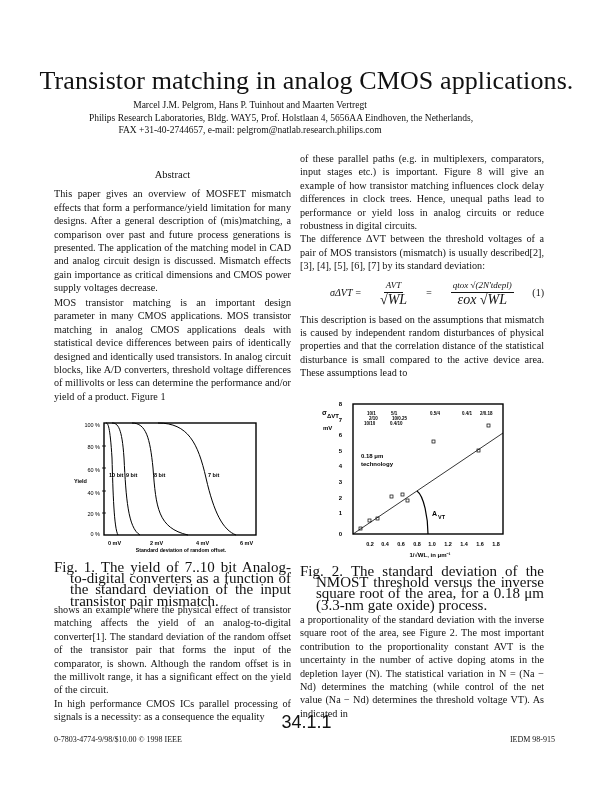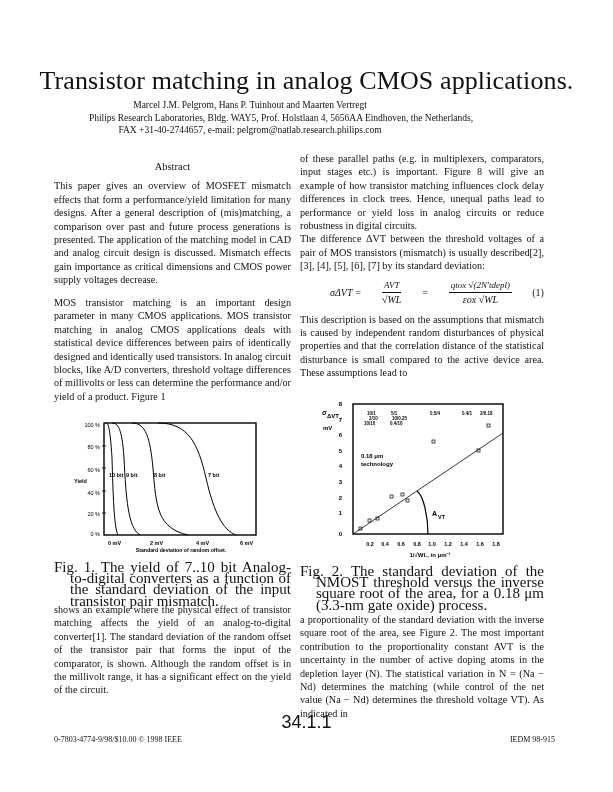--- a/index.html
+++ b/index.html
@@ -5,28 +5,28 @@
   html, body { margin: 0; padding: 0; background: #ffffff; }
   body { width: 613px; height: 792px; position: relative; overflow: hidden; font-family: "DejaVu Serif", "Liberation Serif", serif; color: #111; }
   .title { position: absolute; top: 66px; left: 0; width: 613px; text-align: center; font-family: "Liberation Serif", serif; font-size: 26px; letter-spacing: 0.1px; }
   .authors, .affil, .contact { position: absolute; left: 0; width: 500px; text-align: center; font-family: "Liberation Serif", serif; font-size: 9.5px; }
   .authors { top: 100px; }
   .affil { top: 113px; margin-left: 31px; }
   .contact { top: 125px; }
   .col { position: absolute; font-family: "Liberation Serif", serif; font-size: 10.2px; line-height: 13.4px; text-align: justify; }
   .col-left { left: 54px; width: 237px; }
   .col-right { left: 300px; width: 244px; }
-  .sec-h { text-align: center; font-weight: normal; font-size: 10.5px; margin: 8px; }
+  .sec-h { text-align: center; font-weight: normal; font-size: 10.5px; margin: 16px; }
   .sec-h.bold { font-weight: bold; }
   p { margin: 0; }
   .caption { font-size: 15px; line-height: 11.2px; text-align: justify; padding-left: 16px; text-indent: -16px; }
   .eq { display: flex; align-items: center; justify-content: space-between; height: 40px; font-size: 10px; font-style: italic; }
   .frac { display: inline-flex; flex-direction: column; align-items: center; margin: 0 6px; }
   .frac .num { border-bottom: 1px solid #111; padding: 0 2px; font-size: 9px; }
-  .frac .den { font-size: 10px; }
+  .frac .den { font-size: 14px; }
   .eqnum { font-style: normal; }
   .footer-code { position: absolute; top: 735px; left: 54px; font-family: "Liberation Serif", serif; font-size: 8px; }
   .footer-ref { position: absolute; top: 735px; right: 58px; font-family: "Liberation Serif", serif; font-size: 8px; }
   .page-num { position: absolute; top: 712px; left: 0; width: 613px; text-align: center; font-family: "Liberation Sans", sans-serif; font-size: 18px; }
   .fig1 { position: absolute; left: 58px; top: 418px; width: 240px; height: 138px; }
   .fig2 { position: absolute; left: 320px; top: 398px; width: 200px; height: 165px; }
   svg text { font-family: "Liberation Sans", sans-serif; }
 </style>
 </head>
 <body>
@@ -80,20 +80,21 @@
     <text x="123" y="134" font-size="5.2" font-weight="bold" text-anchor="middle">Standard deviation of random offset.</text>
   </svg>
 </div>
 
 <div class="col col-left" style="top:562px;">
   <p class="caption">Fig. 1.  The yield of 7..10 bit Analog-to-digital converters as a function of the standard deviation of the input transistor pair mismatch.</p>
 </div>
 
 <div class="col col-left" style="top:603px;">
   <p>shows an example where the physical effect of transistor matching affects the yield of an analog-to-digital converter[1]. The standard deviation of the random offset of the transistor pair that forms the input of the comparator, is shown. Although the random offset is in the millivolt range, it has a significant effect on the yield of the circuit.</p>
+  <p>In high performance CMOS ICs parallel processing of signals is a necessity: as a consequence the equality</p>
 </div>
 
 <div class="col col-right" style="top:152px;">
   <p>of these parallel paths (e.g. in multiplexers, comparators, input stages etc.) is important. Figure 8 will give an example of how transistor matching influences clock delay differences in clock trees. Hence, unequal paths lead to performance or yield loss in analog circuits or reduce robustness in digital circuits.</p>
   <p>The difference ΔVT between the threshold voltages of a pair of MOS transistors (mismatch) is usually described[2], [3], [4], [5], [6], [7] by its standard deviation:</p>
   <div class="eq">
     <span style="margin-left:30px;">σΔVT =</span>
     <span class="frac">
       <span class="num">AVT</span>
       <span class="den">√WL</span>

